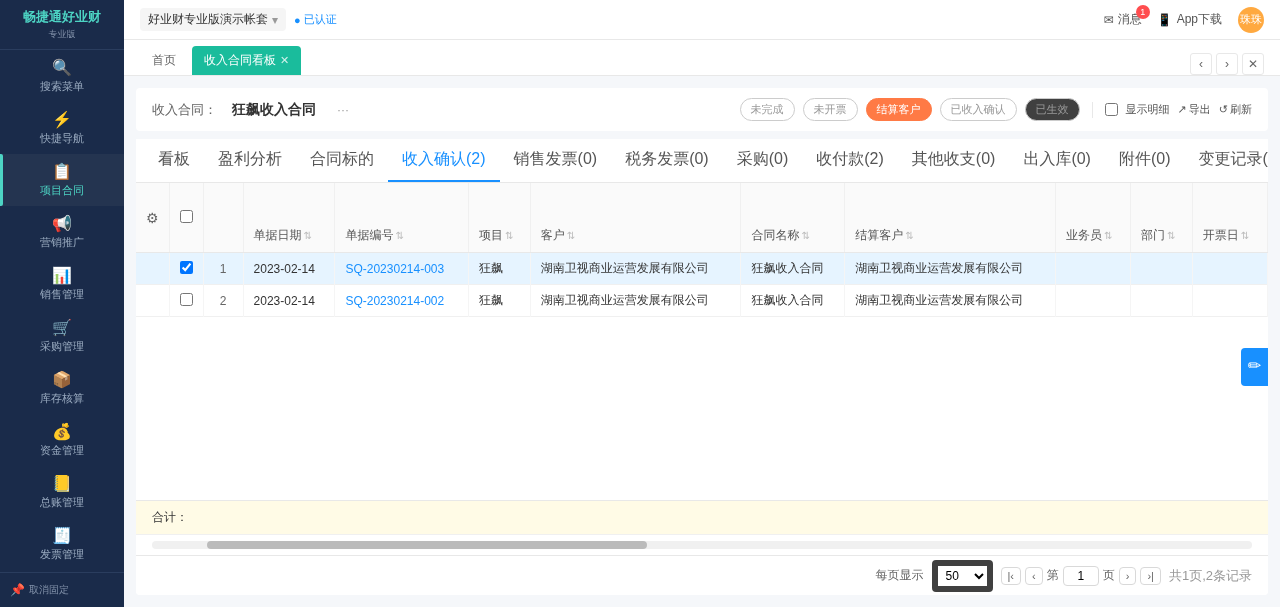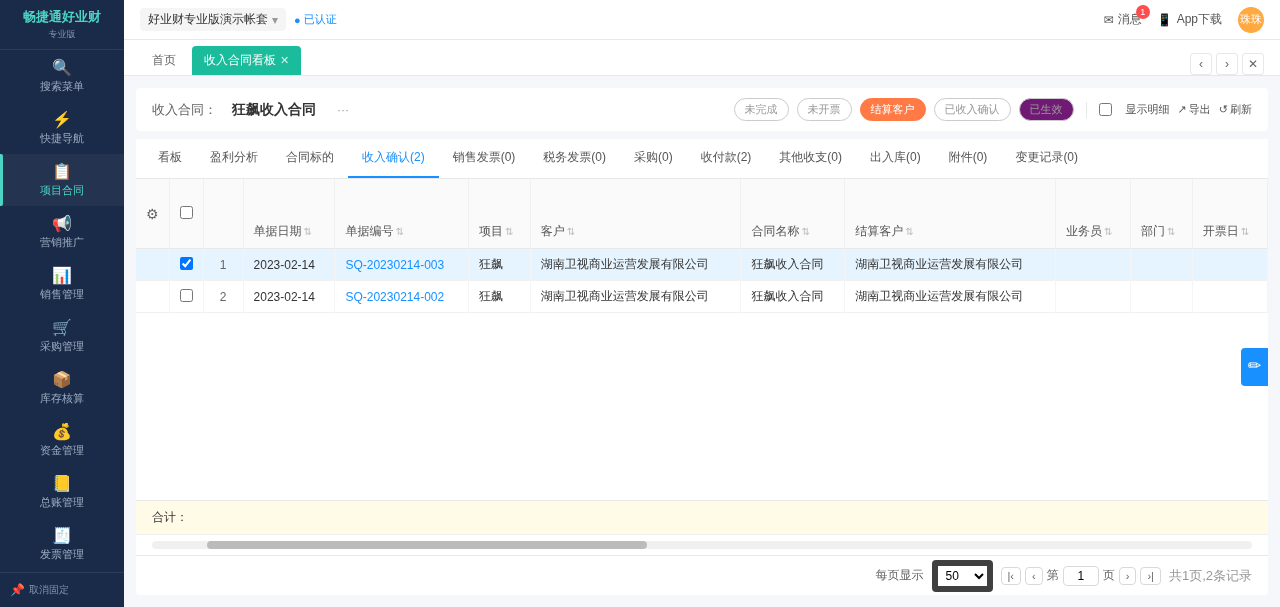--- a/index.html
+++ b/index.html
@@ -45,28 +45,28 @@
     .contract-header { background: #fff; border-radius: 4px; padding: 10px 16px; margin-bottom: 8px; display: flex; align-items: center; justify-content: space-between; flex-shrink: 0; }
     .contract-title { display: flex; align-items: center; gap: 15px; }
     .contract-label { font-size: 13px; color: #666; }
     .contract-name { font-size: 14px; font-weight: bold; color: #333; }
     .contract-actions { display: flex; align-items: center; gap: 8px; }
     .status-btn { padding: 3px 10px; border-radius: 12px; font-size: 11px; cursor: pointer; border: 1px solid transparent; }
     .status-incomplete { border-color: #ccc; color: #999; background: #fff; }
     .status-uninvoiced { border-color: #ccc; color: #999; background: #fff; }
     .status-partial { background: #ff7a45; color: #fff; border-color: #ff7a45; }
     .status-confirmed { border-color: #ccc; color: #999; background: #fff; }
-    .status-effective { border-color: #ccc; color: #999; background: #701a75; }
+    .status-effective { border-color: #ccc; color: #999; background: #404040; }
     .more-btn { color: #999; cursor: pointer; padding: 2px 6px; }
     .tool-btn { font-size: 11px; color: #555; cursor: pointer; display: flex; align-items: center; gap: 2px; }
-    .checkbox-label { display: flex; align-items: center; gap: 14px; font-size: 11px; color: #555; cursor: pointer; }
+    .checkbox-label { display: flex; align-items: center; gap: 8px; font-size: 11px; color: #555; cursor: pointer; }
 
     
     .sub-tabs { background: #fff; border-radius: 4px 4px 0 0; display: flex; align-items: center; border-bottom: 1px solid #e8e8e8; flex-shrink: 0; padding: 0 8px; }
-    .sub-tab { padding: 10px 14px; font-size: 12px; color: #555; cursor: pointer; border-bottom: 2px solid transparent; white-space: nowrap; }
+    .sub-tab { padding: 10px 14px; font-size: 16px; color: #555; cursor: pointer; border-bottom: 2px solid transparent; white-space: nowrap; }
     .sub-tab.active { color: #1890ff; border-bottom-color: #1890ff; }
 
     
     .table-container { flex: 1; background: #fff; overflow: auto; }
     table { width: 100%; border-collapse: collapse; font-size: 12px; }
     thead tr { background: #fafafa; }
     thead th { padding: 8px 10px; text-align: left; color: #555; border-bottom: 1px solid #e8e8e8; border-right: 1px solid #f0f0f0; font-weight: normal; white-space: nowrap; position: sticky; top: 0; background: #fafafa; z-index: 1; }
     thead th.col-no { width: 40px; text-align: center; }
     thead th .col-header { display: flex; align-items: center; gap: 2px; margin-top: 36px; }
     tbody tr { border-bottom: 1px solid #f0f0f0; }

